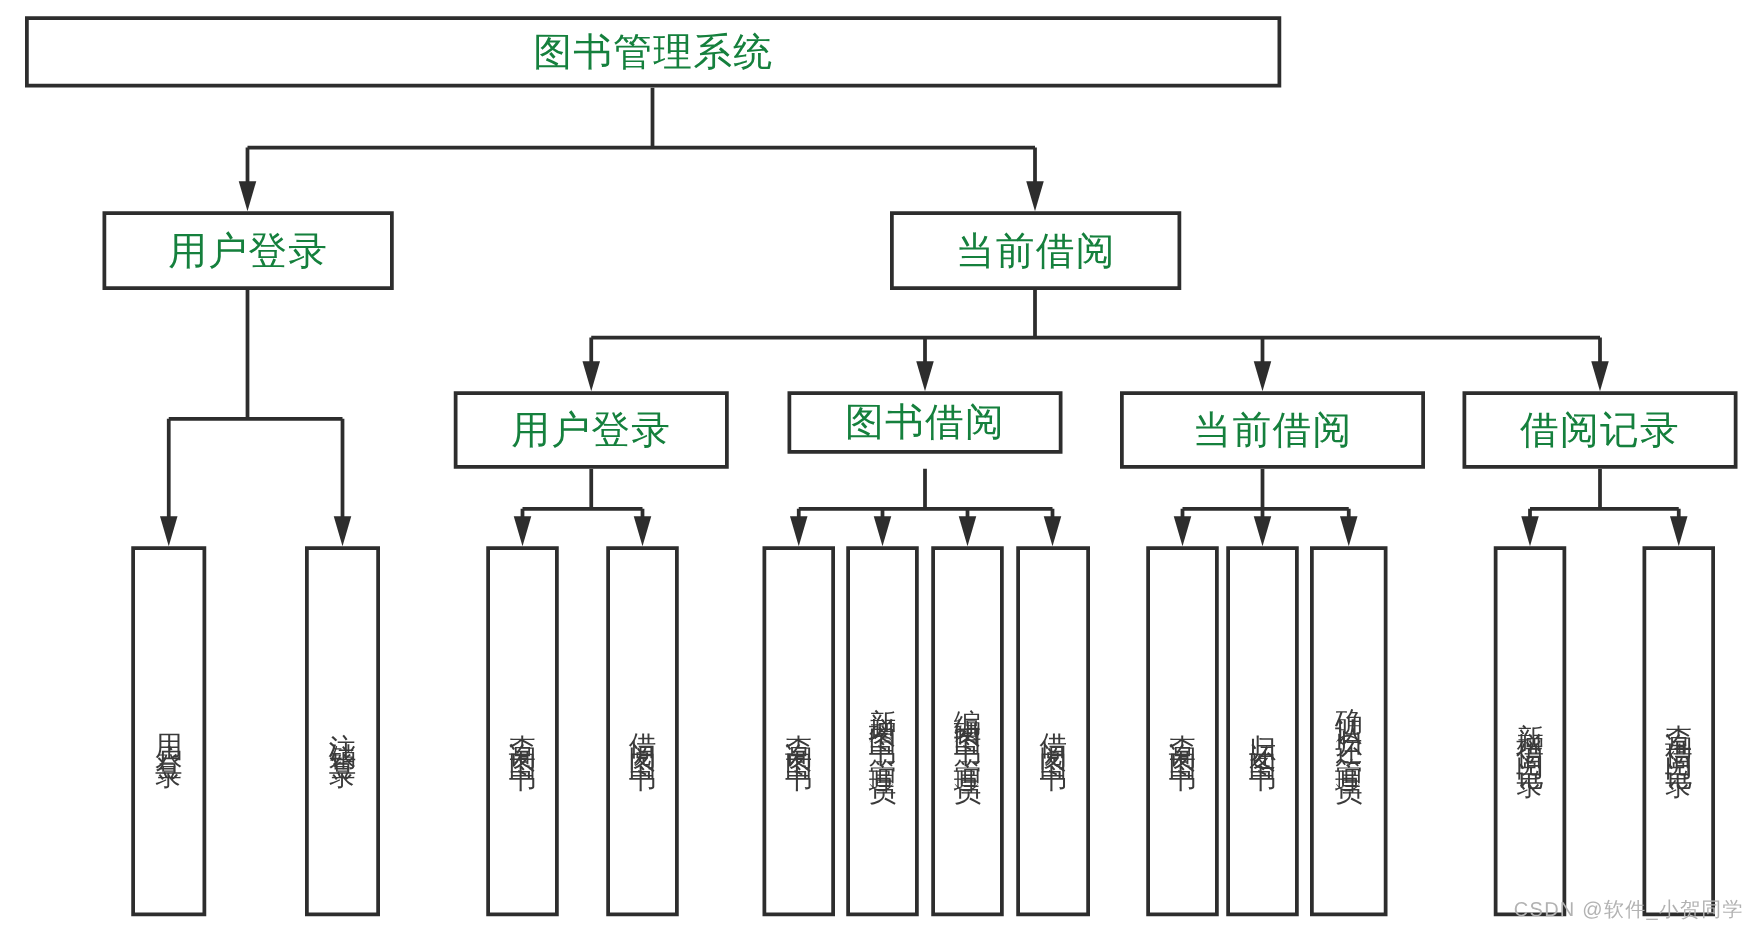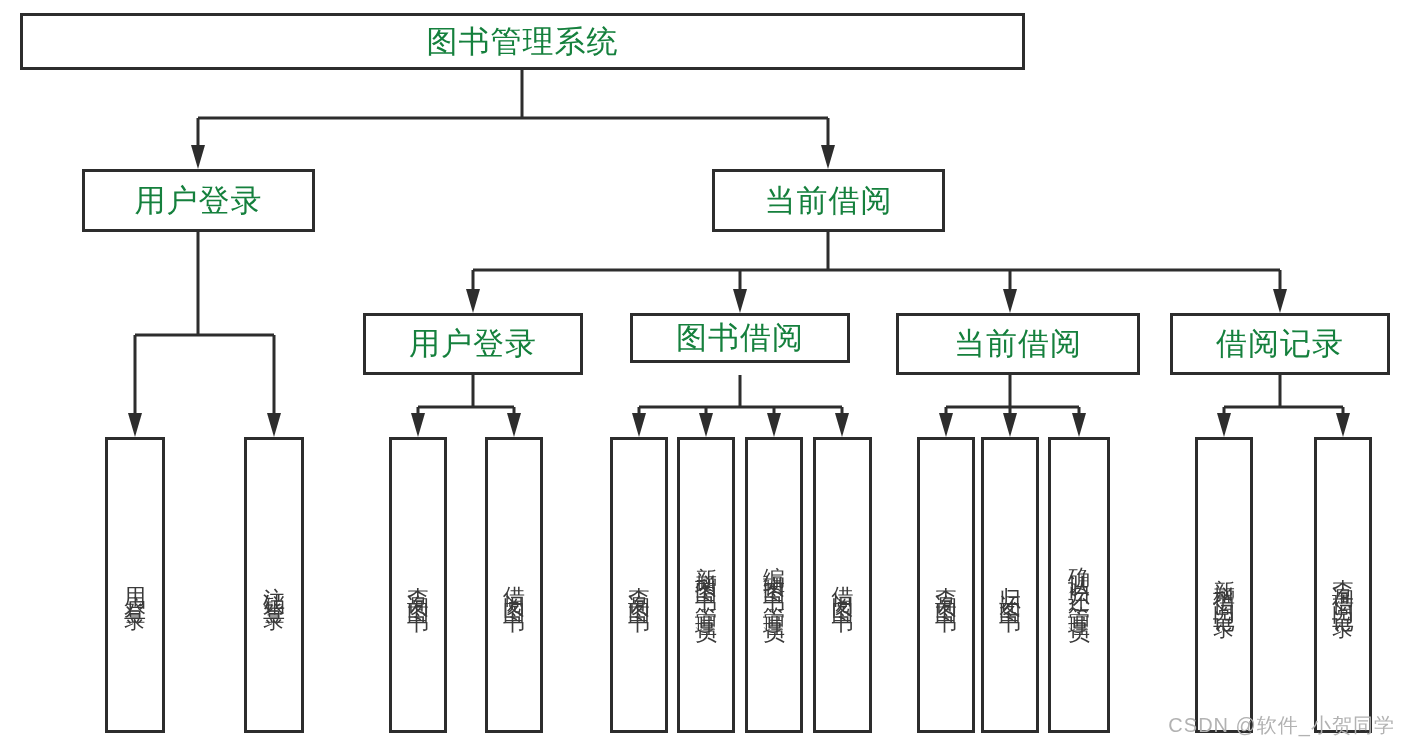--- a/index.html
+++ b/index.html
@@ -50,21 +50,21 @@
     letter-spacing: 8px;
     color: #3a3a3a;
     z-index: 2;
     top: 437px;
     height: 296px;
   }
   .watermark {
     position: absolute;
     right: 10px;
     bottom: 8px;
-    font-size: 20px;
+    font-size: 16px;
     letter-spacing: 1px;
     color: #b2b2b2;
     z-index: 3;
     white-space: nowrap;
   }
 </style>
 </head>
 <body>
 
 <div id="canvas">

